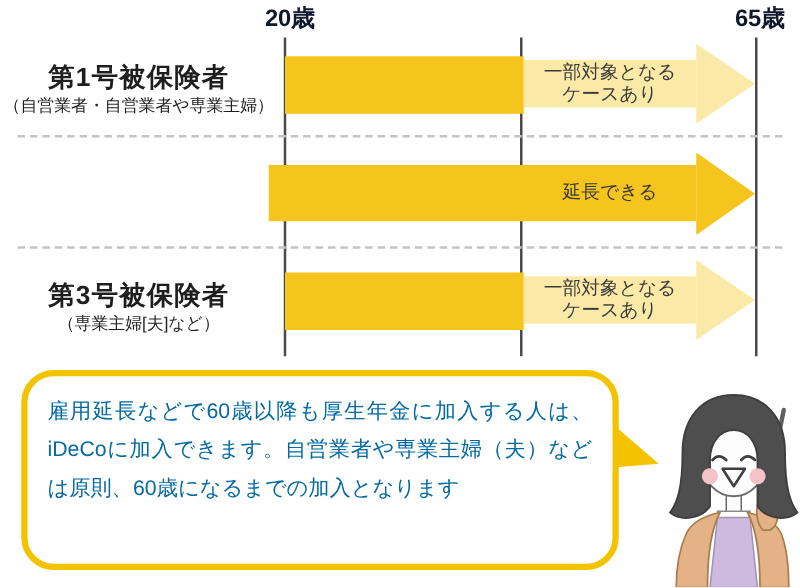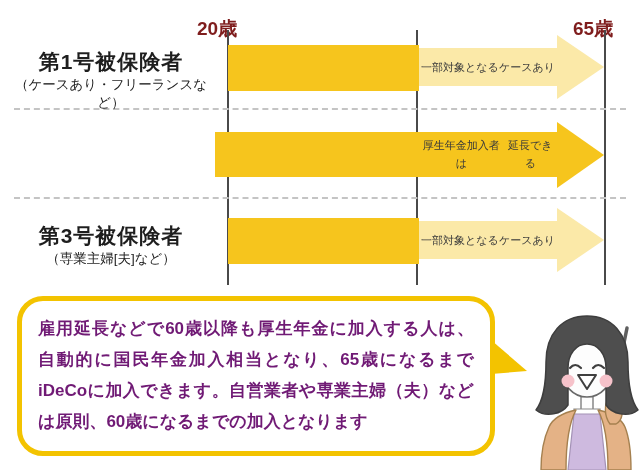--- a/index.html
+++ b/index.html
@@ -1,38 +1,38 @@
 <!DOCTYPE html>
 <html><head>
 <meta charset="utf-8">
 <style>
   html,body{margin:0;padding:0;background:#fff;}
   .stage{
     position:relative;width:640px;height:470px;background:#ffffff;overflow:hidden;
     font-family:"Liberation Sans","DejaVu Sans",sans-serif;color:#1e1e1e;
   }
   
-  .tick{position:absolute;top:16px;width:70px;text-align:left;font-size:19px;font-weight:600;color:#7f1d1d;}
+  .tick{position:absolute;top:2px;width:70px;text-align:center;font-size:19px;font-weight:600;color:#0f172a;}
   .vline{position:absolute;top:30px;height:255px;width:2px;background:#4a4a4a;}
   .dash{position:absolute;left:14px;width:612px;height:0;border-top:2px dashed #c4c4c4;}
   
   .rowtitle{position:absolute;left:2px;width:218px;text-align:center;font-size:21px;font-weight:700;letter-spacing:1px;}
   .rowsub{position:absolute;left:2px;width:218px;text-align:center;font-size:13.5px;font-weight:500;letter-spacing:0;}
   
   .bar{position:absolute;background:#F6C51D;}
   .abody{position:absolute;background:#FBE9A8;}
   .ahead{position:absolute;width:0;height:0;}
   .ahead.light{border-top:32px solid transparent;border-bottom:32px solid transparent;border-left:47px solid #FBE9A8;}
   .ahead.solid{border-top:33px solid transparent;border-bottom:33px solid transparent;border-left:47px solid #F6C51D;}
-  .note{position:absolute;display:flex;flex-direction:row;justify-content:center;align-items:center;
-        font-size:11px;line-height:18px;font-weight:500;color:#3a3a3a;text-align:center;}
+  .note{position:absolute;display:flex;flex-direction:column;justify-content:center;align-items:center;
+        font-size:15px;line-height:18px;font-weight:500;color:#3a3a3a;text-align:center;}
   
   .bubble{position:absolute;left:17px;top:296px;width:478px;height:160px;box-sizing:border-box;
           background:#fff;border:5px solid #F3C300;border-radius:26px;padding:12px 16px 0 16px;}
-  .bubble .line{font-size:17px;line-height:31px;font-weight:700;color:#701a75;
+  .bubble .line{font-size:17px;line-height:31px;font-weight:400;color:#0369a1;
                 text-align:justify;text-align-last:justify;white-space:nowrap;}
   .bubble .line.last{text-align:center;text-align-last:left;}
   .tail{position:absolute;left:489px;top:338px;}
   .woman{position:absolute;left:520px;top:306px;}
 </style>
 </head>
 <body>
 
 <div class="stage">
 
@@ -40,49 +40,47 @@
   <div class="tick" style="left:573px;">65歳</div>
 
   <div class="vline" style="left:227px;"></div>
   <div class="vline" style="left:416px;"></div>
   <div class="vline" style="left:604px;"></div>
 
   <div class="dash" style="top:108px;"></div>
   <div class="dash" style="top:197px;"></div>
 
   <div class="rowtitle" style="top:48px;">第1号被保険者</div>
-  <div class="rowsub" style="top:76px;">（ケースあり・フリーランスなど）</div>
+  <div class="rowsub" style="top:76px;">（自営業者・自営業者や専業主婦）</div>
   <div class="bar" style="left:228px;top:45px;width:191px;height:46px;"></div>
   <div class="abody" style="left:419px;top:48px;width:138px;height:38px;"></div>
   <div class="ahead light" style="left:557px;top:35px;"></div>
   <div class="note" style="left:419px;top:47px;width:138px;height:40px;">
     <span>一部対象となる</span>
     <span>ケースあり</span>
   </div>
 
   <div class="bar" style="left:215px;top:132px;width:342px;height:45px;"></div>
   <div class="ahead solid" style="left:557px;top:122px;"></div>
   <div class="note" style="left:419px;top:131px;width:138px;height:46px;">
-    <span>厚生年金加入者は</span>
     <span>延長できる</span>
   </div>
 
   <div class="rowtitle" style="top:222px;">第3号被保険者</div>
   <div class="rowsub" style="top:250px;">（専業主婦[夫]など）</div>
   <div class="bar" style="left:228px;top:218px;width:191px;height:46px;"></div>
   <div class="abody" style="left:419px;top:221px;width:138px;height:38px;"></div>
   <div class="ahead light" style="left:557px;top:208px;"></div>
   <div class="note" style="left:419px;top:220px;width:138px;height:40px;">
     <span>一部対象となる</span>
     <span>ケースあり</span>
   </div>
 
   <div class="bubble">
     <div class="line">雇用延長などで60歳以降も厚生年金に加入する人は、</div>
-    <div class="line">自動的に国民年金加入相当となり、65歳になるまで</div>
     <div class="line">iDeCoに加入できます。自営業者や専業主婦（夫）など</div>
     <div class="line last">は原則、60歳になるまでの加入となります</div>
   </div>
   <svg class="tail" width="44" height="42" viewBox="0 0 44 42">
     <polygon points="2,2 2,36 38,33" fill="#F3C300"></polygon>
   </svg>
 
   <svg class="woman" width="120" height="164" viewBox="0 0 120 164">
 
     <line x1="107" y1="22" x2="92" y2="96" stroke="#5f5f5f" stroke-width="3.5" stroke-linecap="round"></line>

